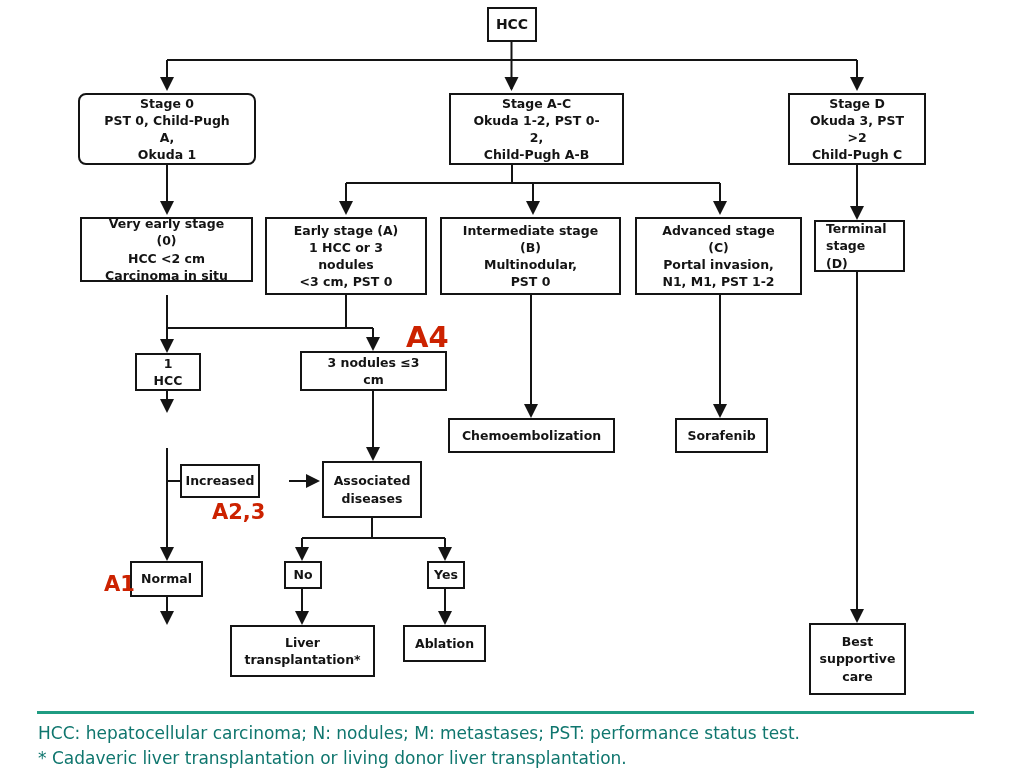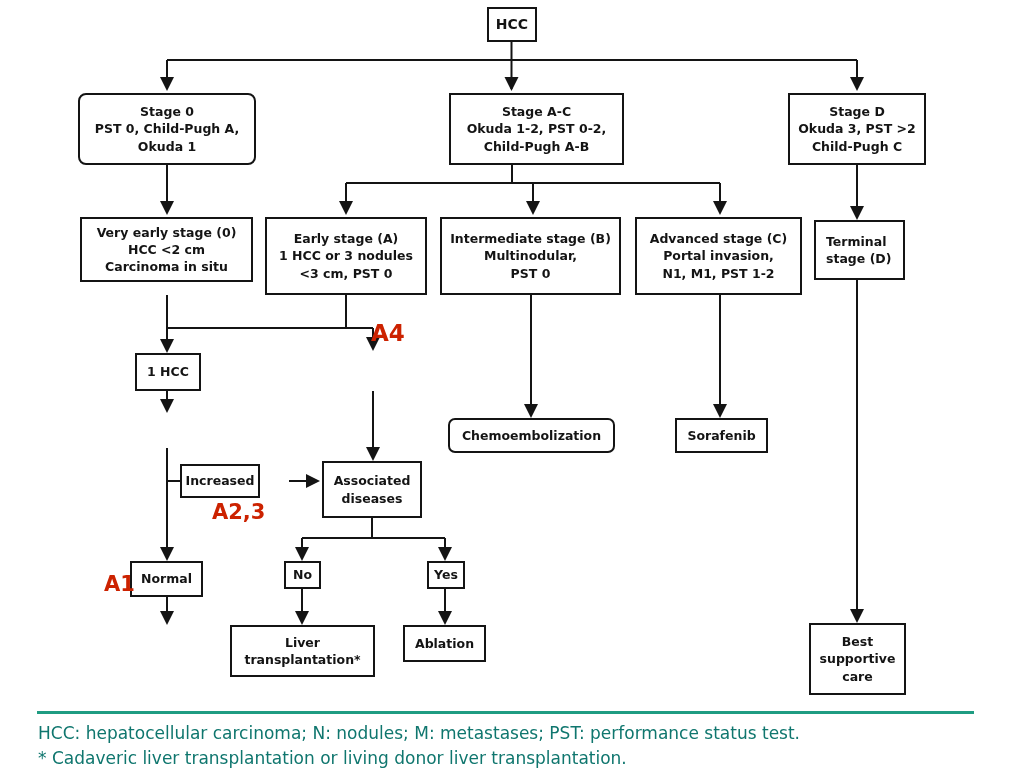--- a/index.html
+++ b/index.html
@@ -26,21 +26,21 @@
     box-sizing:border-box;
     border:2px solid var(--ink);
     background:#ffffff;
     color:var(--ink);
     display:flex;align-items:center;justify-content:center;
     text-align:center;
     white-space:pre-line;
     font-size:12.5px;
     font-weight:bold;
     line-height:1.38;
-    padding:2px 0;
+    padding:2px 17px;
   }
   .node.left-align{justify-content:flex-start;text-align:left;padding-left:10px;}
   .annotation{
     position:absolute;
     color:var(--accent-red);
     font-weight:bold;
     white-space:nowrap;
   }
   .divider{
     position:absolute;
@@ -145,53 +145,54 @@
 &lt;3 cm, PST 0</div>
 
   <div class="node" style="left:440px;top:217px;width:181px;height:78px;">Intermediate stage (B)
 Multinodular,
 PST 0</div>
 
   <div class="node" style="left:635px;top:217px;width:167px;height:78px;">Advanced stage (C)
 Portal invasion,
 N1, M1, PST 1-2</div>
 
-  <div class="node left-align" style="left:814px;top:220px;width:91px;height:60px;">Terminal
+  <div class="node left-align" style="left:814px;top:220px;width:91px;height:52px;">Terminal
 stage (D)</div>
 
   <div class="node" style="left:135px;top:353px;width:66px;height:38px;">1 HCC</div>
 
+  <div class="node" style="left:300px;top:351px;width:147px;height:40px;">3 nodules ≤3 cm</div>
 
 
   <div class="node" style="left:180px;top:464px;width:80px;height:34px;">Increased</div>
 
   <div class="node" style="left:322px;top:461px;width:100px;height:57px;">Associated
 diseases</div>
 
   <div class="node" style="left:130px;top:561px;width:73px;height:36px;">Normal</div>
 
   <div class="node" style="left:284px;top:561px;width:37px;height:28px;">No</div>
 
   <div class="node" style="left:427px;top:561px;width:38px;height:28px;">Yes</div>
 
 
   <div class="node" style="left:230px;top:625px;width:145px;height:52px;">Liver
 transplantation*</div>
 
   <div class="node" style="left:403px;top:625px;width:83px;height:37px;">Ablation</div>
 
-  <div class="node" style="left:448px;top:418px;width:167px;height:35px;border-radius:7px;">Chemoembolization</div>
+  <div class="node" style="left:448px;top:418px;width:167px;height:35px;">Chemoembolization</div>
 
   <div class="node" style="left:675px;top:418px;width:93px;height:35px;">Sorafenib</div>
 
   <div class="node" style="left:809px;top:623px;width:97px;height:72px;">Best
 supportive
 care</div>
 
-  <div class="annotation" style="left:371px;top:320px;font-size:23px;">A4</div>
+  <div class="annotation" style="left:406px;top:320px;font-size:29px;">A4</div>
 
   <div class="annotation" style="left:212px;top:500px;font-size:21px;">A2,3</div>
 
   <div class="annotation" style="left:104px;top:532px;font-size:21px;margin-top:40px;">A1</div>
 
   <div class="divider" style="left:37px;top:711px;width:937px;height:3px;"></div>
 
   <div class="footer-text" style="left:38px;top:721px;">HCC: hepatocellular carcinoma; N: nodules; M: metastases; PST: performance status test.</div>
 
   <div class="footer-text" style="left:38px;top:746px;">* Cadaveric liver transplantation or living donor liver transplantation.</div>

